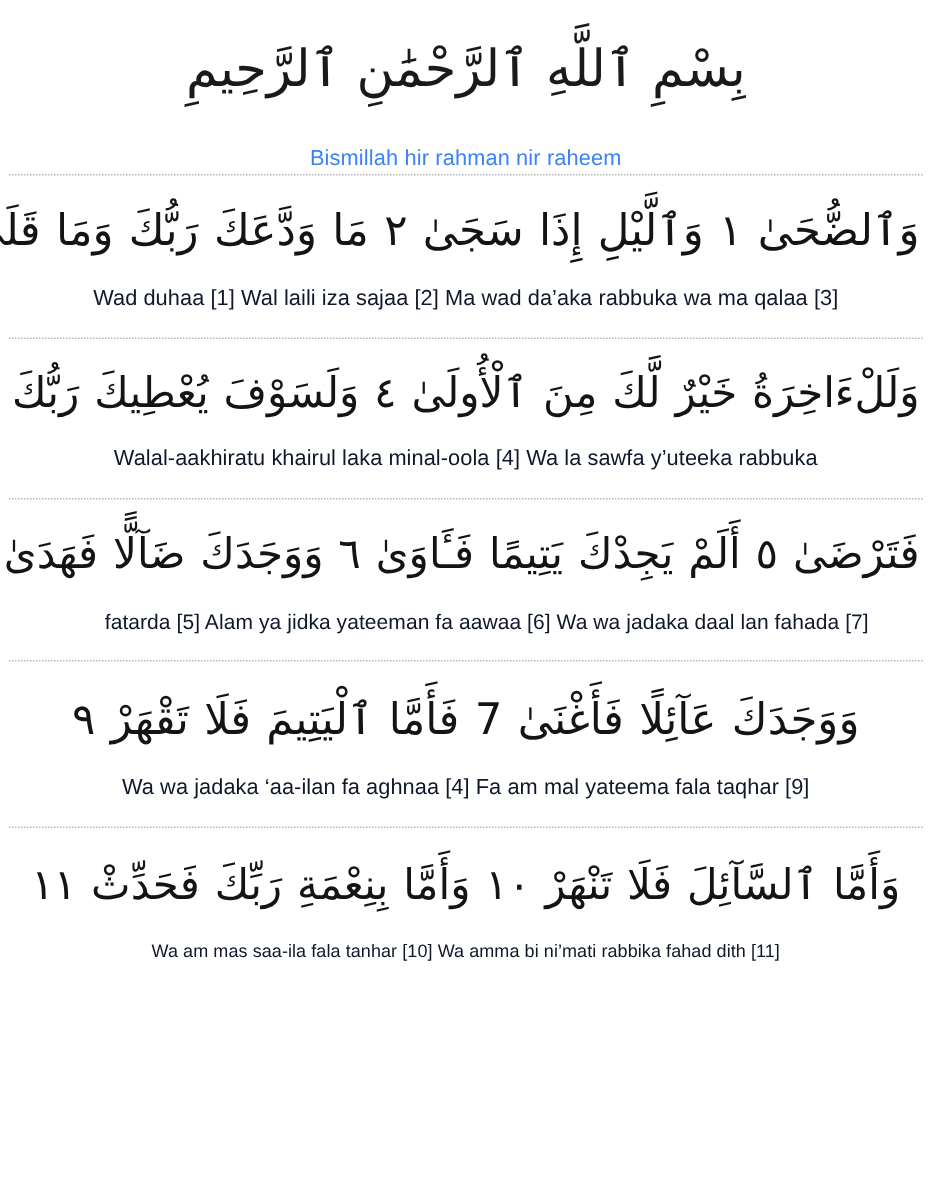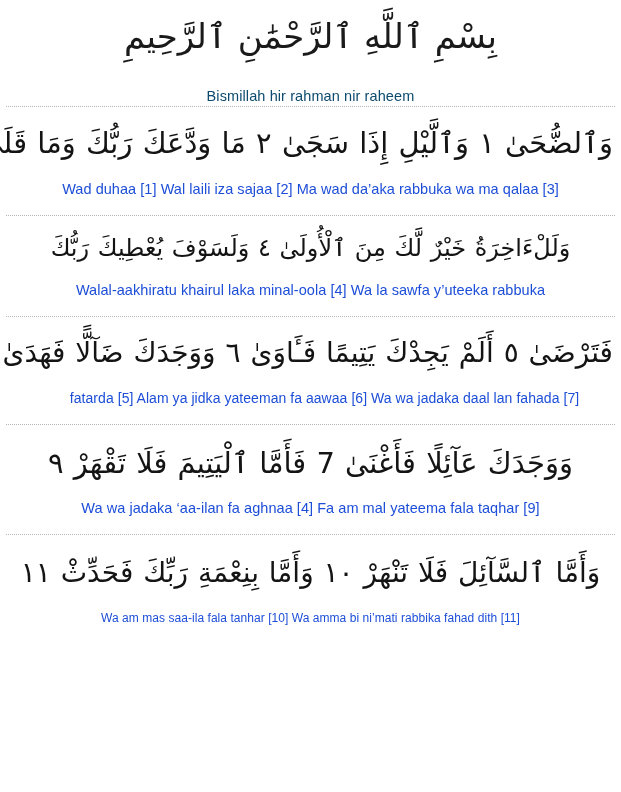--- a/index.html
+++ b/index.html
@@ -20,36 +20,37 @@
     width: 621px;
     height: 792px;
     position: relative;
     box-sizing: border-box;
   }
 
   
   .bismillah-block {
     padding-top: 2px;
     text-align: center;
+    margin-top: 10px;
   }
   .bismillah-arabic {
     font-family: "DejaVu Sans", "Liberation Sans", sans-serif;
     font-size: 34px;
     line-height: 68px;
     color: #1a1a1a;
     direction: rtl;
     unicode-bidi: bidi-override;
     letter-spacing: 0px;
     height: 70px;
     display: block;
     white-space: nowrap;
   }
   .bismillah-translit {
     font-size: 14.5px;
-    color: #0c4a6e;
+    color: #3b82f6;
     line-height: 20px;
     padding-top: 14px;
     letter-spacing: 0.1px;
   }
 
   
   .divider {
     border: 0;
     border-top: 1px dotted #b5b5b5;
     margin: 0 6px;
@@ -72,30 +73,30 @@
     color: #141414;
     direction: rtl;
     unicode-bidi: plaintext;
     padding: 16px 8px 4px 8px;
     word-spacing: 1px;
     white-space: nowrap;
     overflow: hidden;
   }
   .verse-translit {
     font-size: 14.5px;
-    color: #1d4ed8;
+    color: #0f172a;
     line-height: 19px;
     padding: 10px 6px 16px 6px;
     letter-spacing: 0.05px;
     white-space: nowrap;
   }
 
   
   #block-1 .verse-arabic { font-size: 29px; padding-top: 14px; }
-  #block-2 .verse-arabic { font-size: 24px; padding-top: 14px; }
+  #block-2 .verse-arabic { font-size: 28px; padding-top: 14px; }
   #block-3 .verse-arabic { font-size: 28px; padding-top: 14px; }
   #block-4 .verse-arabic { font-size: 29px; padding-top: 16px; }
   #block-5 .verse-arabic { font-size: 28px; padding-top: 16px; }
 
   #block-3 .verse-translit { font-size: 14px; margin-left: 28px; }
   #block-5 .verse-translit { font-size: 12px; }
 </style>
 </head>
 <body>
 

